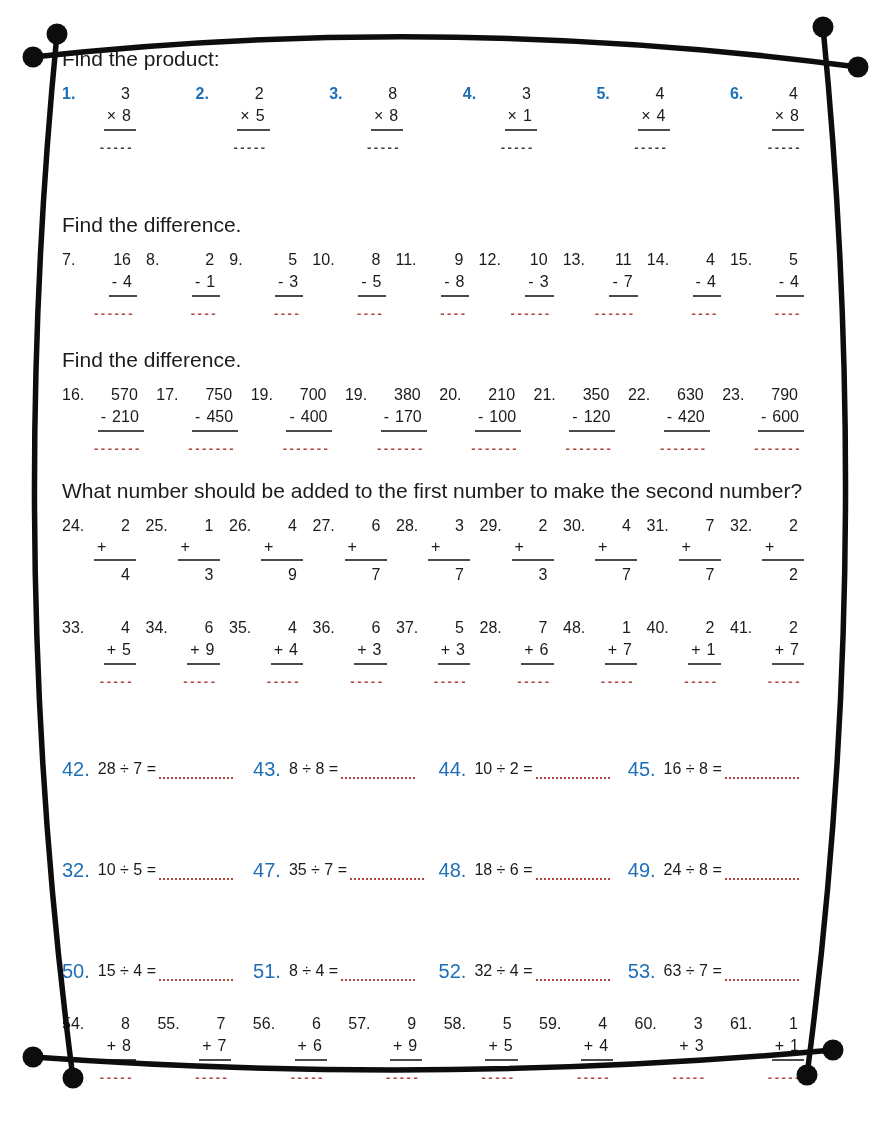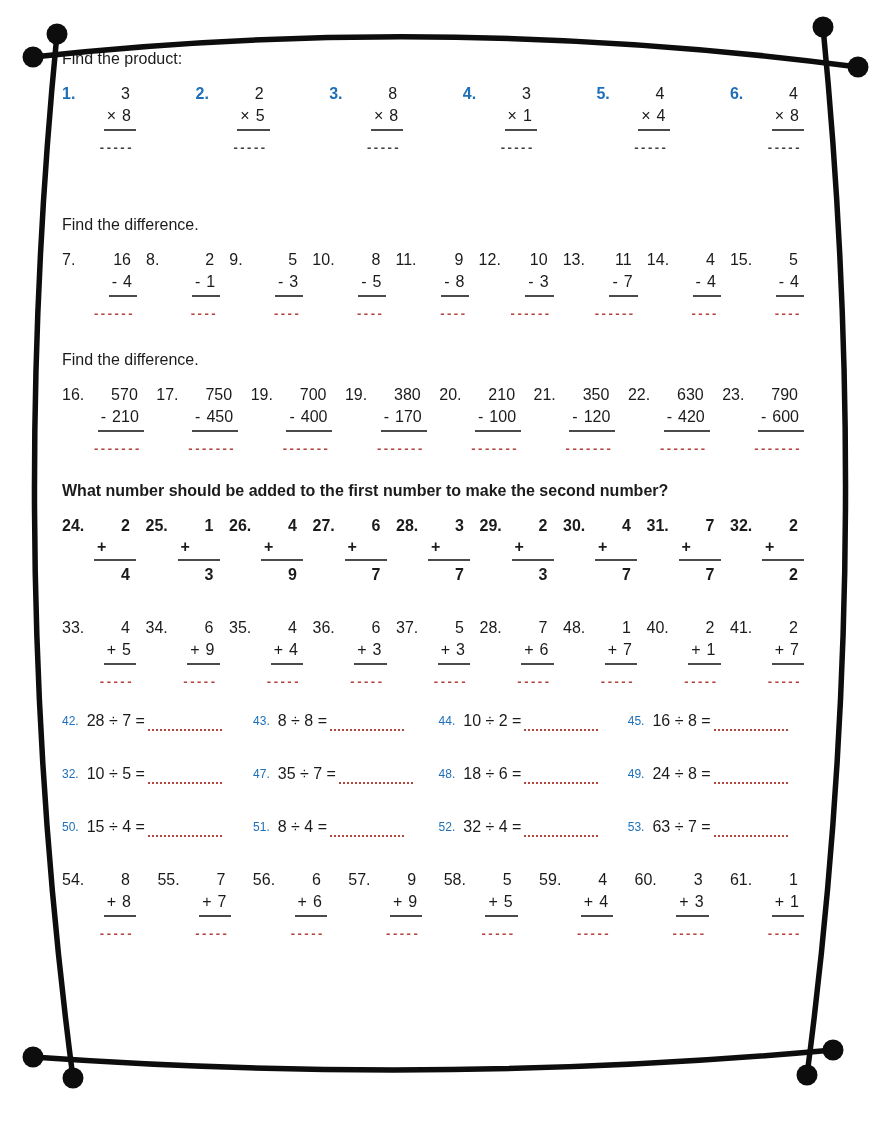--- a/index.html
+++ b/index.html
@@ -18,27 +18,27 @@
     position:relative;
     overflow:hidden;
   }
   .frame-svg{
     position:absolute; left:0; top:0; width:879px; height:1137px;
     pointer-events:none; z-index:5;
   }
   .content{
     position:absolute; left:62px; top:50px; width:742px;
   }
-  .heading{ font-size:16px; line-height:18px; margin:0 0 16px 0; }
+  .heading{ font-size:21px; line-height:18px; margin:0 0 16px 0; }
 
   .ws-section{ margin-bottom:30px; }
   .sec-products{ margin-bottom:62px; }
   .sec-difference-1{ margin-bottom:31px; }
   .sec-difference-2{ margin-bottom:27px; }
-  .sec-missing-addend{ margin-bottom:33px;font-weight:bold; }
+  .sec-missing-addend{ margin-bottom:33px; }
   .sec-calculate{ margin-bottom:23px; }
   .sec-division{ margin-bottom:33px; }
   .sec-sum{ margin-bottom:0; }
 
   .prob-row{ display:flex; justify-content:space-between; }
   .prob{ display:flex; align-items:flex-start; }
   .pnum{ font-size:16px; line-height:20px; margin-right:8px; min-width:24px; white-space:nowrap; }
   .pnum.blue{ color:var(--blue); font-weight:bold; }
   .stack{ display:flex; flex-direction:column; align-items:flex-end; min-width:42px; }
   .top{ font-size:16px; line-height:20px; padding-right:6px; white-space:nowrap; }
@@ -64,22 +64,22 @@
     padding:0 0 4px 3px; margin-top:2px;
   }
   .m-result{ font-size:16px; line-height:20px; padding-right:6px; margin-top:4px; }
 
   
   .eq-grid{
     display:grid; grid-template-columns:1.03fr 1fr 1.02fr 0.95fr;
     row-gap:33px;
   }
   .eq-cell{ display:flex; align-items:flex-end; }
-  .eq-num{ color:var(--blue); font-size:12px; line-height:20px; margin-right:8px; white-space:nowrap; }
-  .eq-expr{ font-size:16px; line-height:20px; white-space:nowrap; }
+  .eq-num{ color:var(--blue); font-size:20px; line-height:20px; margin-right:8px; white-space:nowrap; }
+  .eq-expr{ font-size:16px; line-height:20px; white-space:nowrap;margin-top:48px; }
   .eq-blank{
     display:inline-block; width:74px; height:13px;
     border-bottom:2.5px dotted var(--red);
     margin-left:3px;
   }
 </style>
 </head>
 <body>
 
 <svg class="frame-svg" viewBox="0 0 879 1137" aria-hidden="true">

